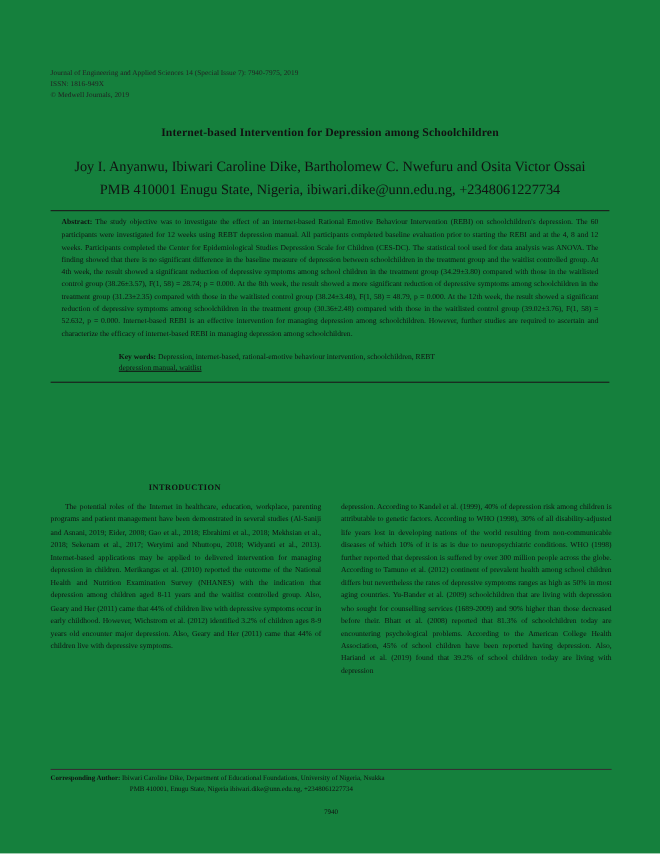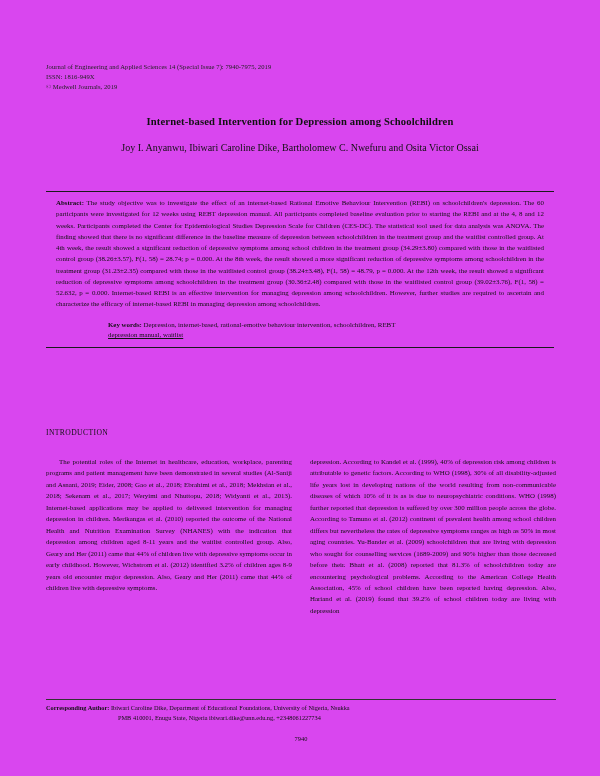--- a/index.html
+++ b/index.html
@@ -14,21 +14,21 @@
     color: #111111;
     position: relative;
     overflow: hidden;
   }
   .page {
     width: 600px;
     height: 776px;
     box-sizing: border-box;
     padding: 0;
     position: relative;
-    background: #d946ef;
+    background: #15803d;
   }
 
   
   .journal-header {
     position: absolute;
     left: 46px;
     top: 62px;
     width: 510px;
     font-size: 6.6px;
     line-height: 1.48;
@@ -51,21 +51,21 @@
     filter: blur(0.18px);
   }
 
   
   .authors {
     position: absolute;
     left: 46px;
     top: 140px;
     width: 508px;
     text-align: center;
-    font-size: 10px;
+    font-size: 13px;
     line-height: 1.62;
     filter: blur(0.42px);
   }
   .authors div { white-space: nowrap; }
 
   
   .abstract-box {
     position: absolute;
     left: 46px;
     top: 191px;
@@ -92,24 +92,25 @@
     padding-right: 6px;
     filter: blur(0.44px);
   }
   .keywords b { font-weight: bold; }
   .kw-underline { text-decoration: underline; }
 
   
   .section-heading {
     position: absolute;
     left: 46px;
-    top: 428px;
+    top: 438px;
     width: 244px;
+    text-align: center;
     font-size: 7.6px;
-    font-weight: normal;
+    font-weight: bold;
     letter-spacing: 0.4px;
     filter: blur(0.25px);
   }
 
   
   .columns {
     position: absolute;
     left: 46px;
     top: 456px;
     width: 510px;
@@ -173,20 +174,21 @@
   <div class="journal-header">
     <div>Journal of Engineering and Applied Sciences 14 (Special Issue 7): 7940-7975, 2019</div>
     <div>ISSN: 1816-949X</div>
     <div>© Medwell Journals, 2019</div>
   </div>
 
   <div class="title">Internet-based Intervention for Depression among Schoolchildren</div>
 
   <div class="authors">
     <div>Joy I. Anyanwu, Ibiwari Caroline Dike, Bartholomew C. Nwefuru and Osita Victor Ossai</div>
+    <div>PMB 410001 Enugu State, Nigeria, ibiwari.dike@unn.edu.ng, +2348061227734</div>
   </div>
 
   <div class="abstract-box">
     <p class="abstract-text"><b>Abstract:</b> <span>The study objective was to investigate the effect of an internet-based Rational Emotive Behaviour Intervention (REBI) on schoolchildren's depression. The 60 participants were investigated for 12 weeks using REBT depression manual. All participants completed baseline evaluation prior to starting the REBI and at the 4, 8 and 12 weeks. Participants completed the Center for Epidemiological Studies Depression Scale for Children (CES-DC). The statistical tool used for data analysis was ANOVA. The finding showed that there is no significant difference in the baseline measure of depression between schoolchildren in the treatment group and the waitlist controlled group. At 4th week, the result showed a significant reduction of depressive symptoms among school children in the treatment group (34.29±3.80) compared with those in the waitlisted control group (38.26±3.57), F(1, 58) = 28.74; p = 0.000. At the 8th week, the result showed a more significant reduction of depressive symptoms among schoolchildren in the treatment group (31.23±2.35) compared with those in the waitlisted control group (38.24±3.48), F(1, 58) = 48.79, p = 0.000. At the 12th week, the result showed a significant reduction of depressive symptoms among schoolchildren in the treatment group (30.36±2.48) compared with those in the waitlisted control group (39.02±3.76), F(1, 58) = 52.632, p = 0.000. Internet-based REBI is an effective intervention for managing depression among schoolchildren. However, further studies are required to ascertain and characterize the efficacy of internet-based REBI in managing depression among schoolchildren.</span></p>
     <p class="keywords"><b>Key words:</b> <span>Depression, internet-based, rational-emotive behaviour intervention, schoolchildren, REBT</span><br><span class="kw-underline">depression manual, waitlist</span></p>
   </div>
 
   <div class="section-heading">INTRODUCTION</div>
 
   <div class="columns">

